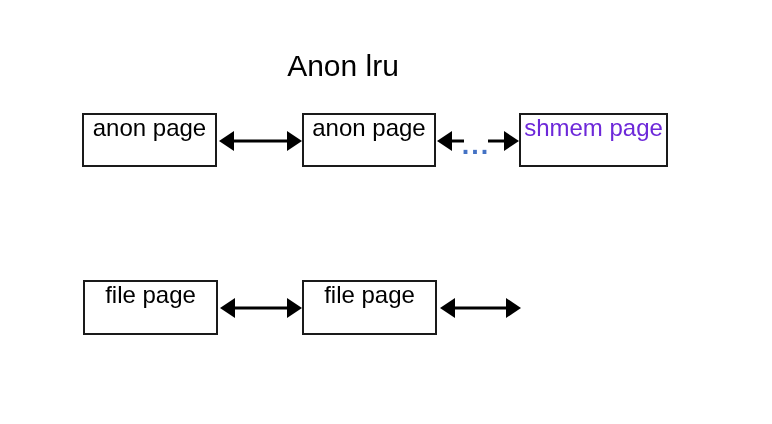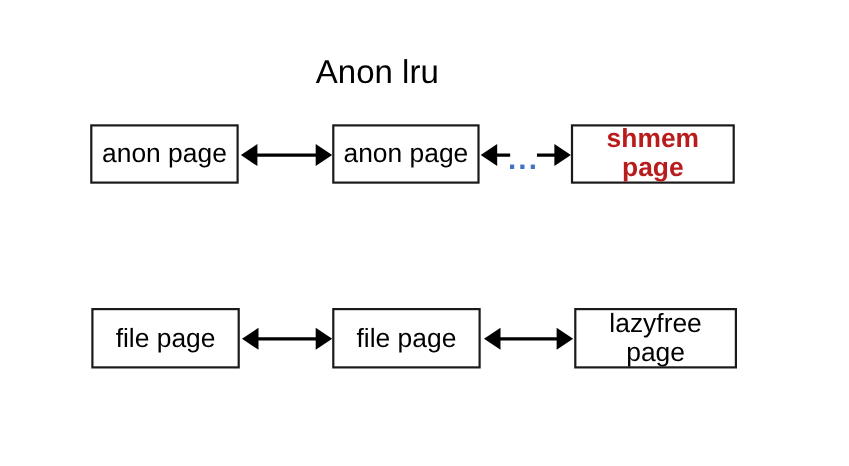--- a/index.html
+++ b/index.html
@@ -22,34 +22,34 @@
     color: #000000;
     text-align: center;
     white-space: nowrap;
   }
   .node {
     position: absolute;
     box-sizing: border-box;
     border: 2px solid #1a1a1a;
     background: #ffffff;
     display: flex;
-    align-items: center;
+    align-items: flex-start;
     justify-content: center;
     font-size: 24px;
     line-height: 26px;
     color: #000000;
     text-align: center;
   }
   .node .label {
     display: block;
     padding: 0 2px;
   }
   .node.red .label {
-    color: #b91c1c;
-    font-weight: bold;
+    color: #6d28d9;
+    font-weight: normal;
   }
   .arrow {
     position: absolute;
     display: block;
   }
   .ellipsis {
     position: absolute;
     color: #4472c4;
     font-weight: bold;
     font-size: 27px;
@@ -129,17 +129,14 @@
   <div class="node" id="file-box-2">
     <span class="label">file page</span>
   </div>
 
   <svg class="arrow" id="arrow-file-23" width="83" height="24" viewBox="0 0 83 24">
     <line x1="13" y1="12" x2="70" y2="12" stroke="#000000" stroke-width="3"></line>
     <polygon points="1,12 16,2 16,22" fill="#000000"></polygon>
     <polygon points="82,12 67,2 67,22" fill="#000000"></polygon>
   </svg>
 
-  <div class="node" id="file-box-3">
-    <span class="label">lazyfree page</span>
-  </div>
 
 </div>
 
 </body></html>

